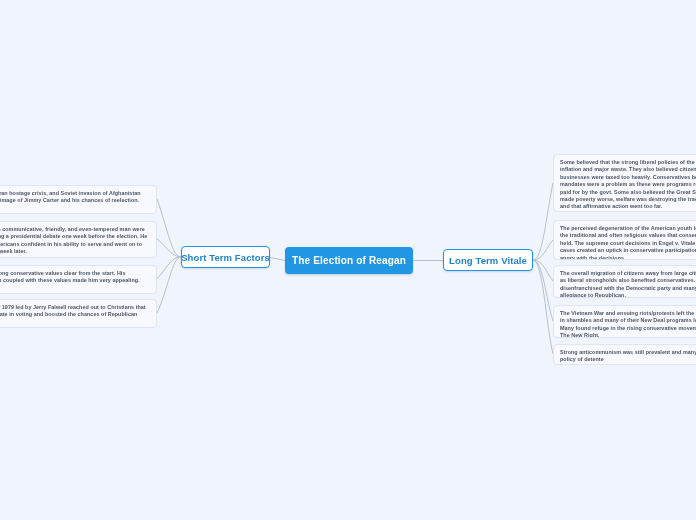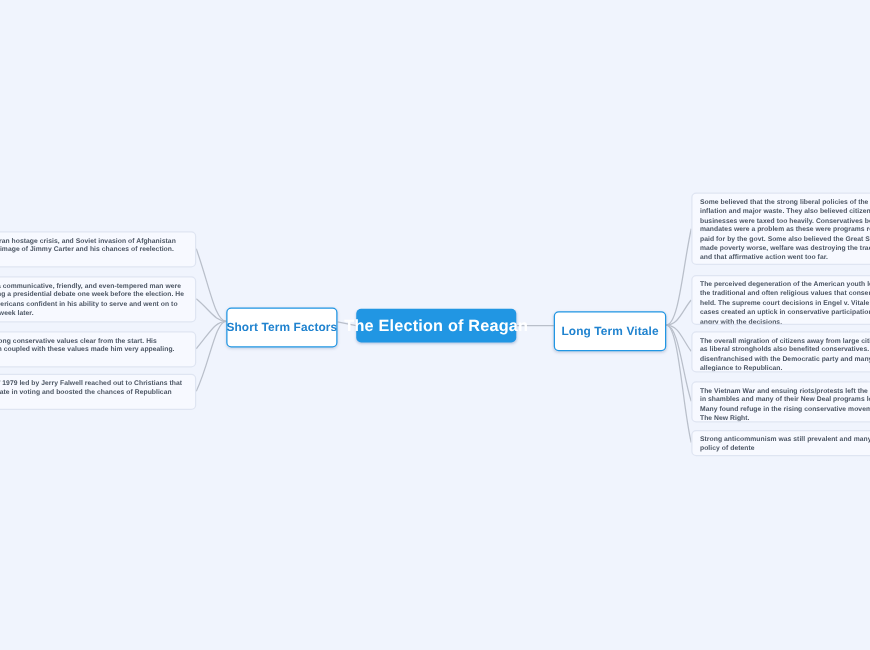--- a/index.html
+++ b/index.html
@@ -42,30 +42,30 @@
     height: 27px;
     background: #2196e3;
     border-radius: 4px;
     box-shadow: 0 1px 2px rgba(30,80,150,0.25);
     display: flex;
     align-items: center;
     justify-content: center;
   }
   .root-node .root-label {
     color: #ffffff;
-    font-size: 13px;
+    font-size: 10px;
     font-weight: bold;
     letter-spacing: 0.15px;
     white-space: nowrap;
   }
 
   
   .branch-node {
     position: absolute;
-    height: 32px;
+    height: 22px;
     background: #ffffff;
     border: 1.5px solid #2196e3;
     border-radius: 4px;
     box-shadow: 0 1px 2px rgba(60,90,140,0.20);
     display: flex;
     align-items: center;
     justify-content: center;
     padding: 0 8px;
     box-sizing: border-box;
   }

